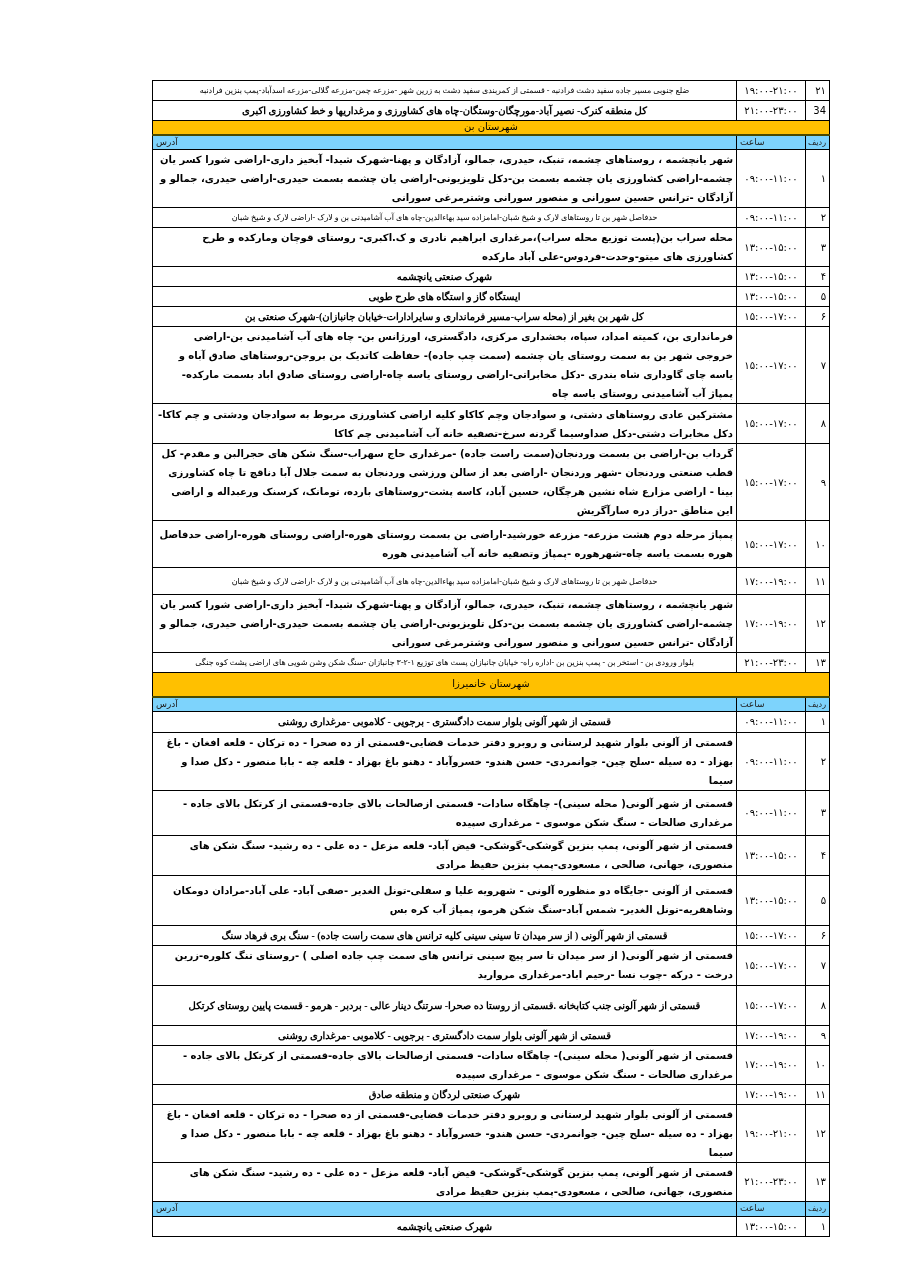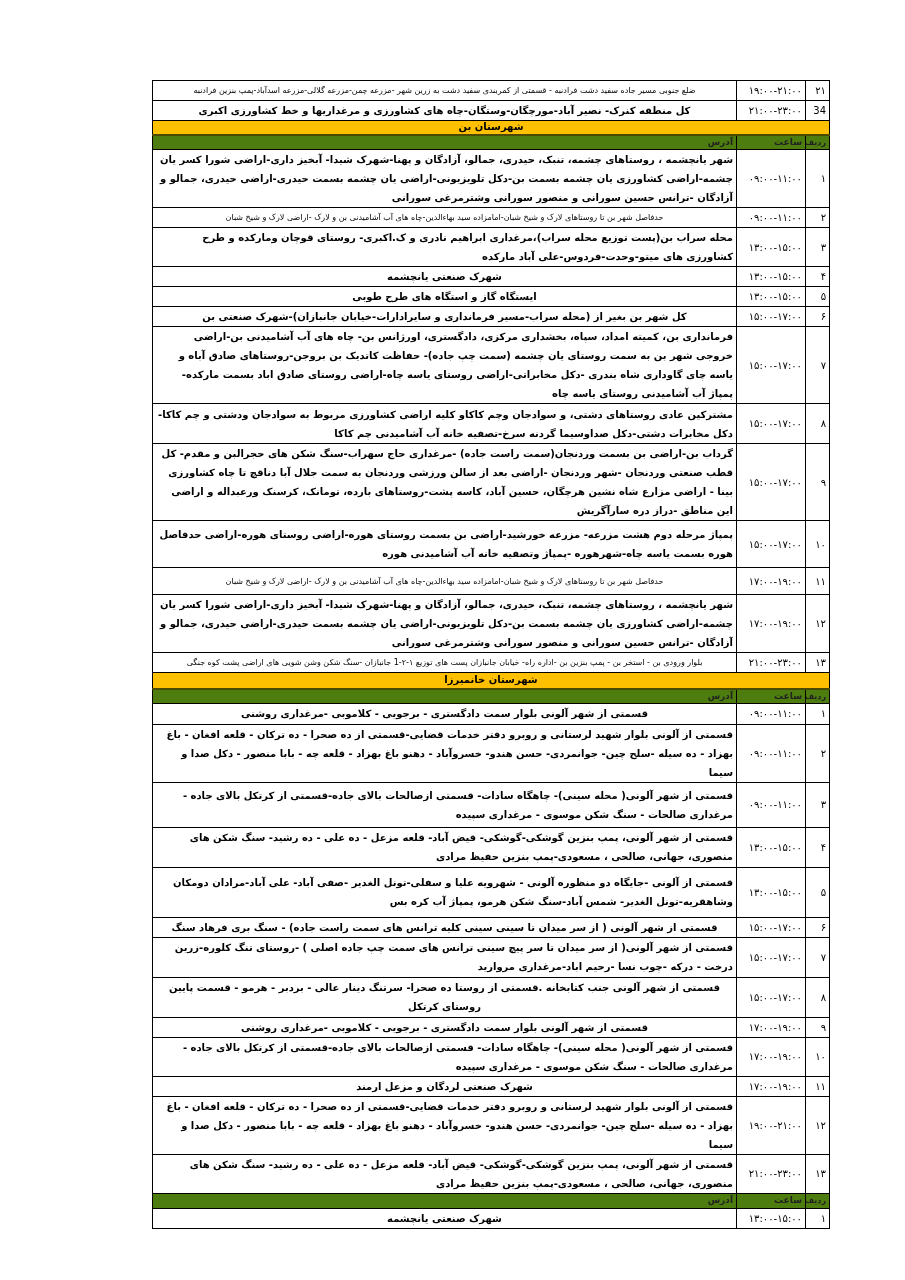--- a/index.html
+++ b/index.html
@@ -1,25 +1,25 @@
 <!DOCTYPE html>
 <html><head>
 <meta charset="utf-8">
 <style>
   html, body { margin:0; padding:0; background:#ffffff; }
   body { width:905px; height:1280px; position:relative; overflow:hidden; font-family:"DejaVu Sans", sans-serif; }
   table.sched { position:absolute; left:152px; top:80px; width:678px; border-collapse:collapse; direction:rtl; table-layout:fixed; }
   table.sched td { border:1px solid #000; padding:0 3px; font-size:10px; line-height:19px; color:#000; vertical-align:middle; overflow:hidden; }
   td.num { width:17px; text-align:right; padding:0; font-size:9px; }
-  td.time { width:62px; font-size:9px; padding:0; }
+  td.time { width:62px; text-align:center; font-size:9px; padding:0; }
   td.addr { text-align:right; font-weight:bold; }
-  td.addr.center { text-align:center; }
+  td.addr.center { text-align:center;font-family:Liberation Serif, serif; }
   td.addr.small { font-size:8px; font-weight:normal; }
-  tr.county td { background:#ffc000; text-align:center; font-size:10px; font-weight:bold; line-height:12px; border-bottom:2px solid #4a4a00; }
-  tr.colhead td { background:#4d7c0f; text-align:right; font-size:9px; font-weight:bold; line-height:13px; color:#222; }
+  tr.county td { background:#ffc000; text-align:center; font-size:10px; font-weight:normal; line-height:12px; border-bottom:2px solid #4a4a00; }
+  tr.colhead td { background:#7dd3fc; text-align:left; font-size:9px; font-weight:normal; line-height:13px; color:#222; }
   tr.colhead td.num { font-size:8px; }
 </style>
 </head>
 <body>
 
 <table class="sched">
   <tbody>
     <tr style="height:17px">
       <td class="num">۲۱</td>
       <td class="time">۱۹:۰۰-۲۱:۰۰</td>
@@ -95,24 +95,24 @@
         <td class="addr center small">حدفاصل شهر بن تا روستاهای لارک و شیخ شبان-امامزاده سید بهاءالدین-چاه های آب آشامیدنی بن و لارک -اراضی لارک و شیخ شبان</td>
       </tr>
     <tr style="height:58px">
         <td class="num">۱۲</td>
         <td class="time">۱۷:۰۰-۱۹:۰۰</td>
         <td class="addr">شهر یانچشمه ، روستاهای چشمه، تنبک، حیدری، جمالو، آزادگان و پهنا-شهرک شیدا- آبخیز داری-اراضی شورا کسر یان چشمه-اراضی کشاورزی یان چشمه بسمت بن-دکل تلویزیونی-اراضی یان چشمه بسمت حیدری-اراضی حیدری، جمالو و آزادگان -ترانس حسین سورانی و منصور سورانی وشترمرغی سورانی</td>
       </tr>
     <tr style="height:17px">
         <td class="num">۱۳</td>
         <td class="time">۲۱:۰۰-۲۳:۰۰</td>
-        <td class="addr center small">بلوار ورودی بن - استخر بن - پمپ بنزین بن -اداره راه- خیابان جانبازان پست های توزیع ۱-۲-1 جانبازان -سنگ شکن وشن شویی های اراضی پشت کوه جنگی</td>
+        <td class="addr center small">بلوار ورودی بن - استخر بن - پمپ بنزین بن -اداره راه- خیابان جانبازان پست های توزیع ۱-۲-۳ جانبازان -سنگ شکن وشن شویی های اراضی پشت کوه جنگی</td>
       </tr>
 
-    <tr class="county" style="height:16px">
+    <tr class="county" style="height:24px">
       <td colspan="3">شهرستان خانمیرزا</td>
     </tr>
     <tr class="colhead" style="height:14px">
       <td class="num">ردیف</td>
       <td class="time">ساعت</td>
       <td>آدرس</td>
     </tr>
     <tr style="height:21px">
         <td class="num">۱</td>
         <td class="time">۰۹:۰۰-۱۱:۰۰</td>
@@ -159,21 +159,21 @@
         <td class="addr center">قسمتی از شهر آلونی بلوار سمت دادگستری - برجویی - کلاموبی -مرغداری روشنی</td>
       </tr>
     <tr style="height:36px">
         <td class="num">۱۰</td>
         <td class="time">۱۷:۰۰-۱۹:۰۰</td>
         <td class="addr">قسمتی از شهر آلونی( محله سینی)- چاهگاه سادات- قسمتی ازصالحات بالای جاده-قسمتی از کرتکل بالای جاده - مرغداری صالحات - سنگ شکن موسوی - مرغداری سپیده</td>
       </tr>
     <tr style="height:19px">
         <td class="num">۱۱</td>
         <td class="time">۱۷:۰۰-۱۹:۰۰</td>
-        <td class="addr center">شهرک صنعتی لردگان و مزعل ارمند</td>
+        <td class="addr center">شهرک صنعتی لردگان و منطقه صادق</td>
       </tr>
     <tr style="height:53px">
         <td class="num">۱۲</td>
         <td class="time">۱۹:۰۰-۲۱:۰۰</td>
         <td class="addr">قسمتی از آلونی بلوار شهید لرستانی و روبرو دفتر خدمات قضایی-قسمتی از ده صحرا - ده ترکان - قلعه افغان - باغ بهزاد - ده سیله -سلح چین- جوانمردی- حسن هندو- خسروآباد - دهنو باغ بهزاد - قلعه چه - بابا منصور - دکل صدا و سیما</td>
       </tr>
     <tr style="height:37px">
         <td class="num">۱۳</td>
         <td class="time">۲۱:۰۰-۲۳:۰۰</td>
         <td class="addr">قسمتی از شهر آلونی، پمپ بنزین گوشکی-گوشکی- قیض آباد- قلعه مزعل - ده علی - ده رشید- سنگ شکن های منصوری، جهانی، صالحی ، مسعودی-پمپ بنزین حفیظ مرادی</td>

